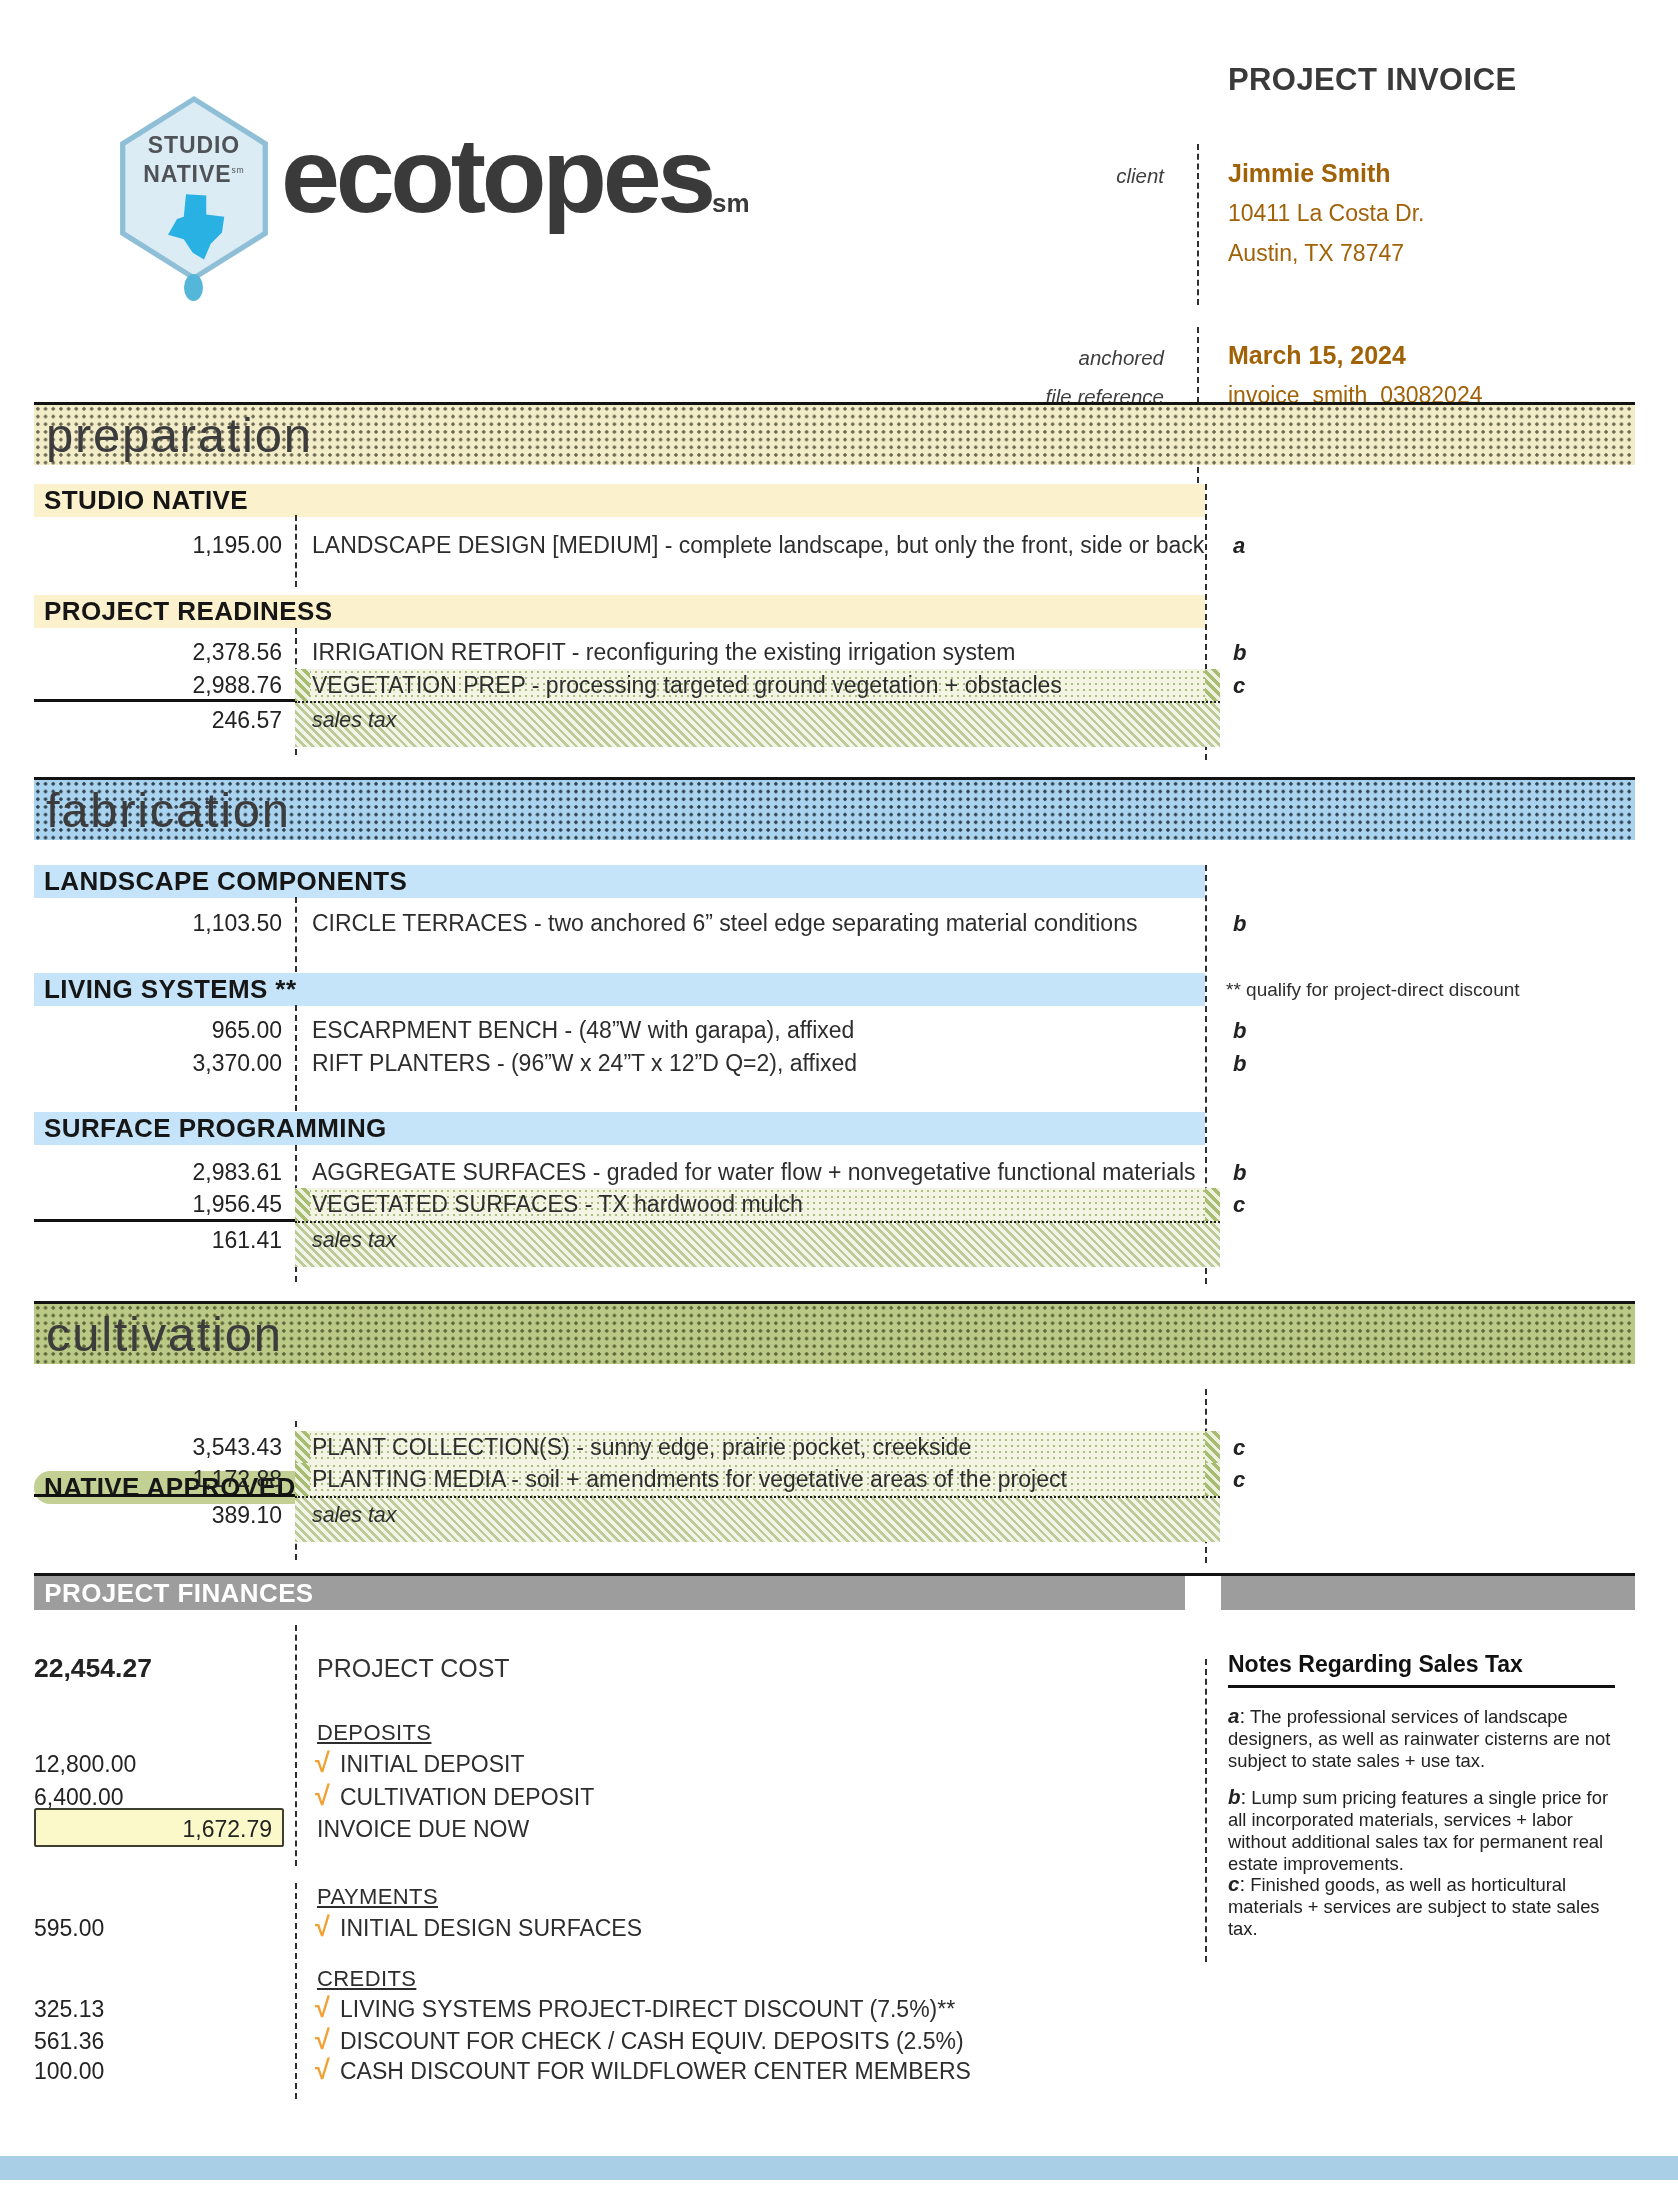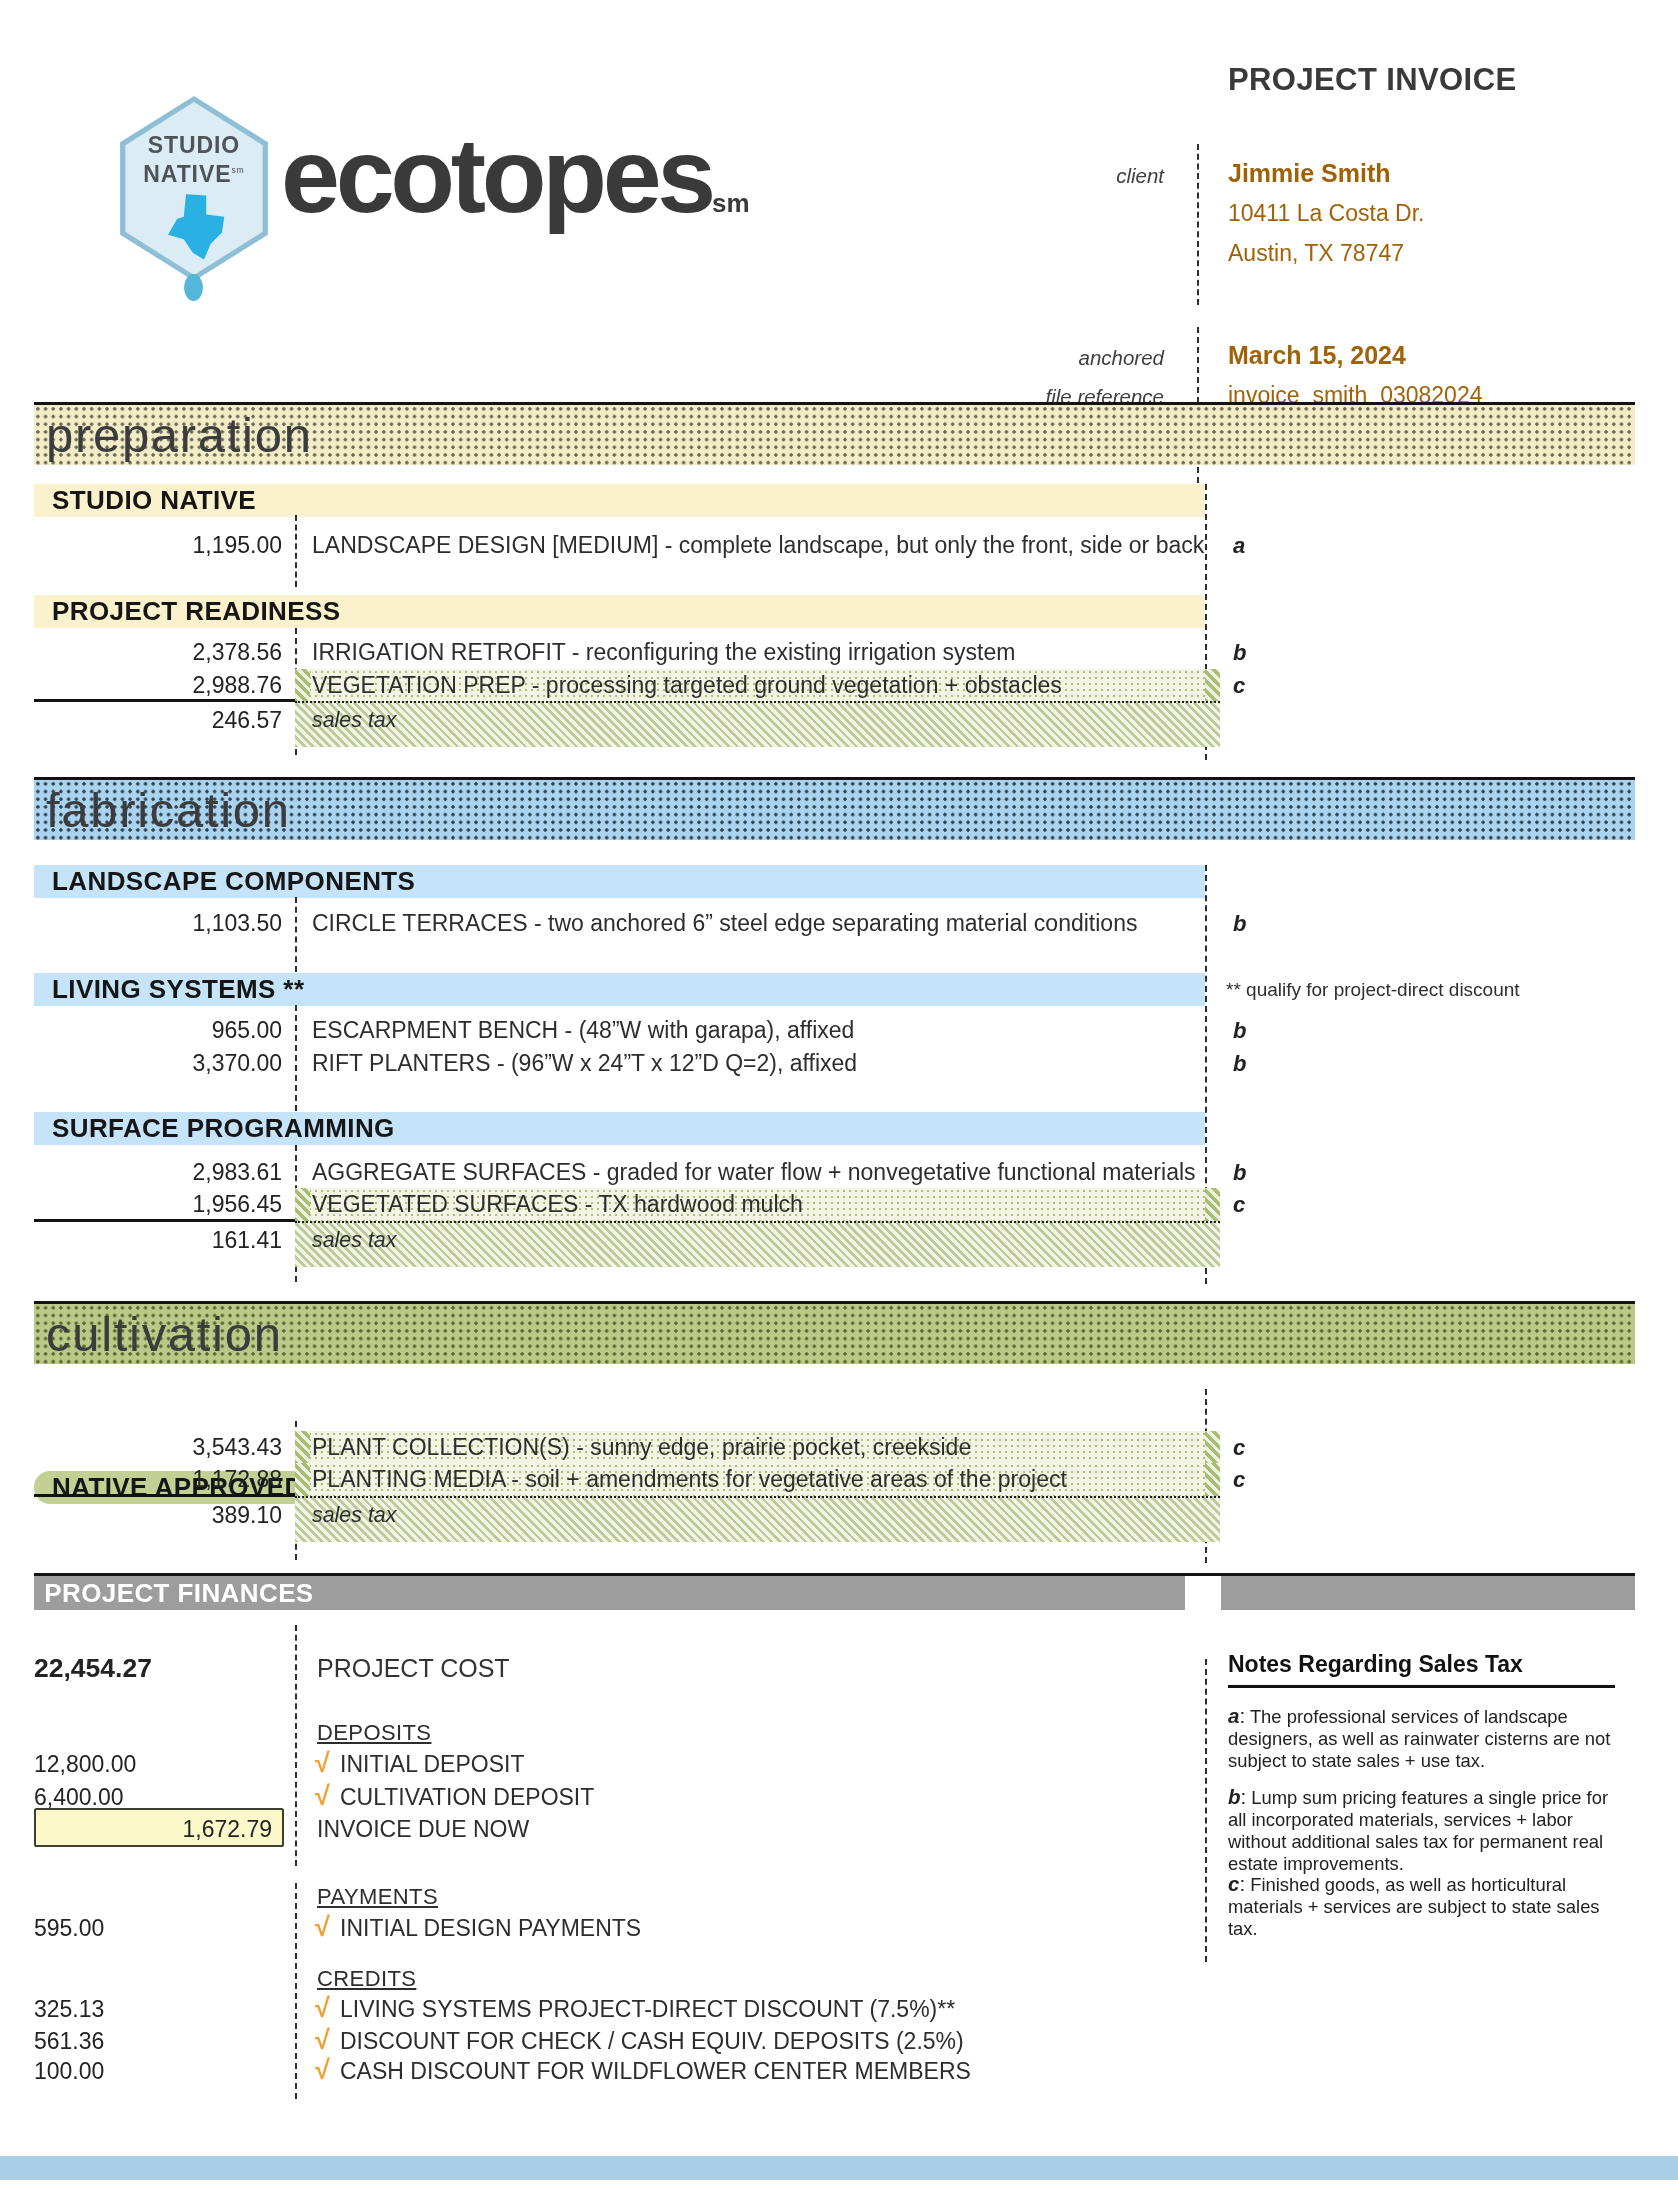--- a/index.html
+++ b/index.html
@@ -24,21 +24,21 @@
   .vdash{border-left:2.6px dashed #2e2e2e;width:0;}
 
   
   .band{left:34px;width:1601px;height:63px;border-top:3.4px solid #131313;box-sizing:border-box;}
   .band .band-title{font-size:49px;font-weight:300;color:#3c3c3c;letter-spacing:1.7px;line-height:60px;padding-left:12px;}
   .band.prep{background-color:#f2edc8;background-image:radial-gradient(#6b6752 1.5px,transparent 1.6px);background-size:7.7px 7.7px;}
   .band.fab{background-color:#a9d3ef;background-image:radial-gradient(#31404d 1.5px,transparent 1.6px);background-size:7.7px 7.7px;}
   .band.cult{background-color:#bac986;background-image:radial-gradient(#5c6638 1.5px,transparent 1.6px);background-size:7.7px 7.7px;}
 
   .subbar{left:34px;width:1171px;height:33px;}
-  .subbar .subbar-title{font-size:26px;font-weight:700;color:#161616;line-height:33px;padding-left:18px;letter-spacing:0.4px;}
+  .subbar .subbar-title{font-size:26px;font-weight:700;color:#161616;line-height:33px;padding-left:10px;letter-spacing:0.4px;}
   .subbar.prep{background:#fbf2cd;}
   .subbar.fab{background:#c5e4f9;}
   .subbar.cult{background:#c3d093;}
 
   
   .row{left:34px;width:1601px;height:33px;}
   .amt{position:absolute;left:0;width:248px;text-align:right;font-size:23px;line-height:33px;color:#232323;}
   .desc{position:absolute;left:278px;right:411px;font-size:23px;line-height:33px;color:#2d2d2d;white-space:nowrap;z-index:2;}
   .code{position:absolute;left:1199px;font-style:italic;font-size:22px;line-height:33px;color:#222;font-weight:600;}
   .taxbg{position:absolute;left:261px;width:925px;top:0;bottom:0;z-index:1;
@@ -265,21 +265,21 @@
     <div class="due-amt">1,672.79</div>
     <div class="flabel" style="left:283px;">INVOICE DUE NOW</div>
   </div>
 
   <div class="abs fin-row" style="top:1880px;">
     <div class="fheading">PAYMENTS</div>
   </div>
   <div class="abs fin-row" style="top:1912px;">
     <div class="famt">595.00</div>
     <div class="chk">√</div>
-    <div class="flabel">INITIAL DESIGN PAYMENTS</div>
+    <div class="flabel">INITIAL DESIGN SURFACES</div>
   </div>
 
   <div class="abs fin-row" style="top:1962px;">
     <div class="fheading">CREDITS</div>
   </div>
   <div class="abs fin-row" style="top:1993px;">
     <div class="famt">325.13</div>
     <div class="chk">√</div>
     <div class="flabel">LIVING SYSTEMS PROJECT-DIRECT DISCOUNT (7.5%)**</div>
   </div>

